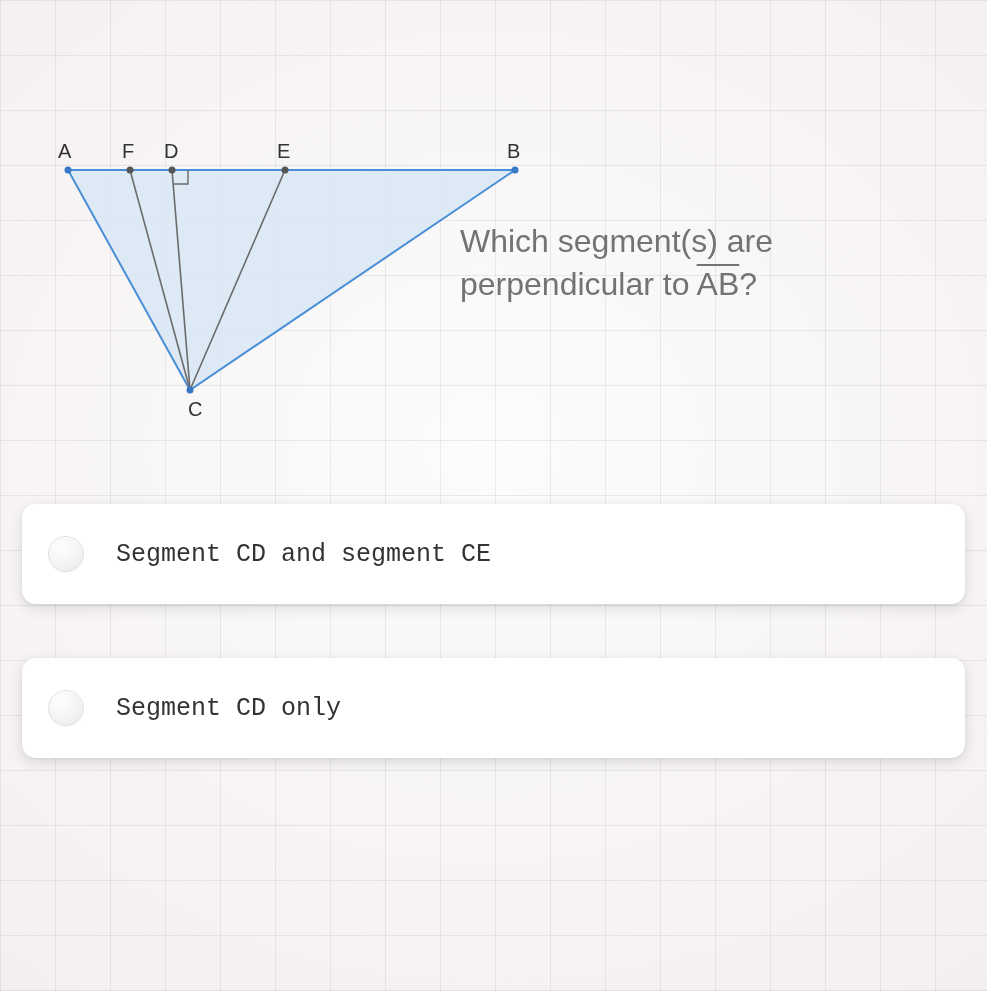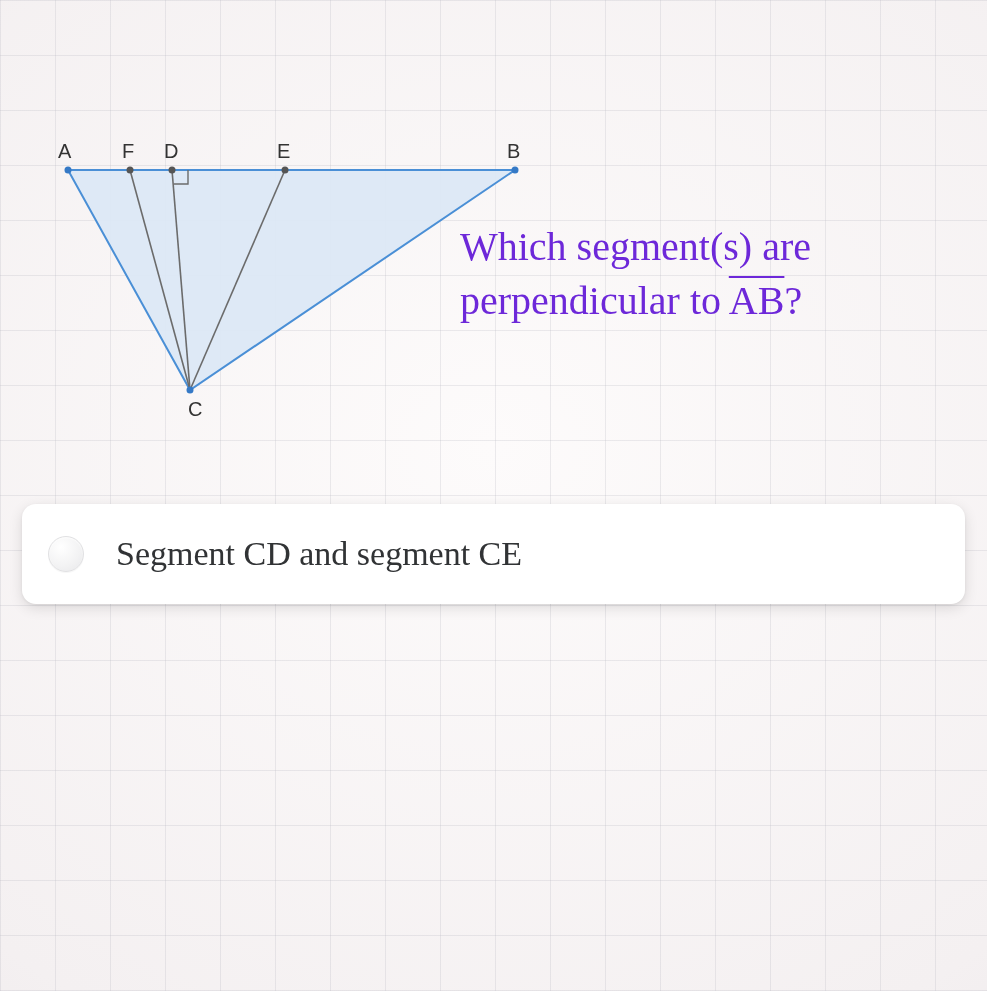--- a/index.html
+++ b/index.html
@@ -16,24 +16,24 @@
   }
   .diagram-area {
     position: absolute;
     left: 40px;
     top: 130px;
   }
   .question-text {
     position: absolute;
     left: 460px;
     top: 220px;
-    font-size: 40px;
+    font-size: 32px;
     line-height: 1.35;
-    color: #6d28d9;
-    font-family: Liberation Serif, serif;
+    color: #737373;
+    font-family: Liberation Sans, sans-serif;
   }
   .overline {
     text-decoration: overline;
     text-decoration-thickness: 1.5px;
   }
   .options {
     position: absolute;
     left: 22px;
     right: 22px;
     top: 504px;
@@ -55,23 +55,23 @@
     width: 36px;
     height: 36px;
     border-radius: 50%;
     background: radial-gradient(circle at 35% 30%, #ffffff, #f2f2f3 60%, #e7e7e9);
     border: 1px solid #e1e1e3;
     box-shadow: inset 0 1px 2px rgba(255,255,255,0.8), 0 1px 1px rgba(0,0,0,0.04);
     flex: none;
     margin-right: 32px;
   }
   .option-label {
-    font-size: 34px;
+    font-size: 25px;
     color: #313335;
-    font-family: Liberation Serif, serif;
+    font-family: Liberation Mono, monospace;
     font-weight: 400;
   }
   svg { overflow: visible; }
   svg text {
     font-family: Arial, Helvetica, sans-serif;
     font-size: 20px;
     fill: #333;
   }
 </style>
 </head>
@@ -109,13 +109,17 @@
 <div class="question-text">
   <span>Which segment(s) are</span><br>
   <span>perpendicular to </span><span class="overline">AB</span><span>?</span>
 </div>
 
 <div class="options">
   <div class="option">
     <div class="radio"></div>
     <div class="option-label">Segment CD and segment CE</div>
   </div>
+  <div class="option">
+    <div class="radio"></div>
+    <div class="option-label">Segment CD only</div>
+  </div>
 </div>
 
 </body></html>

